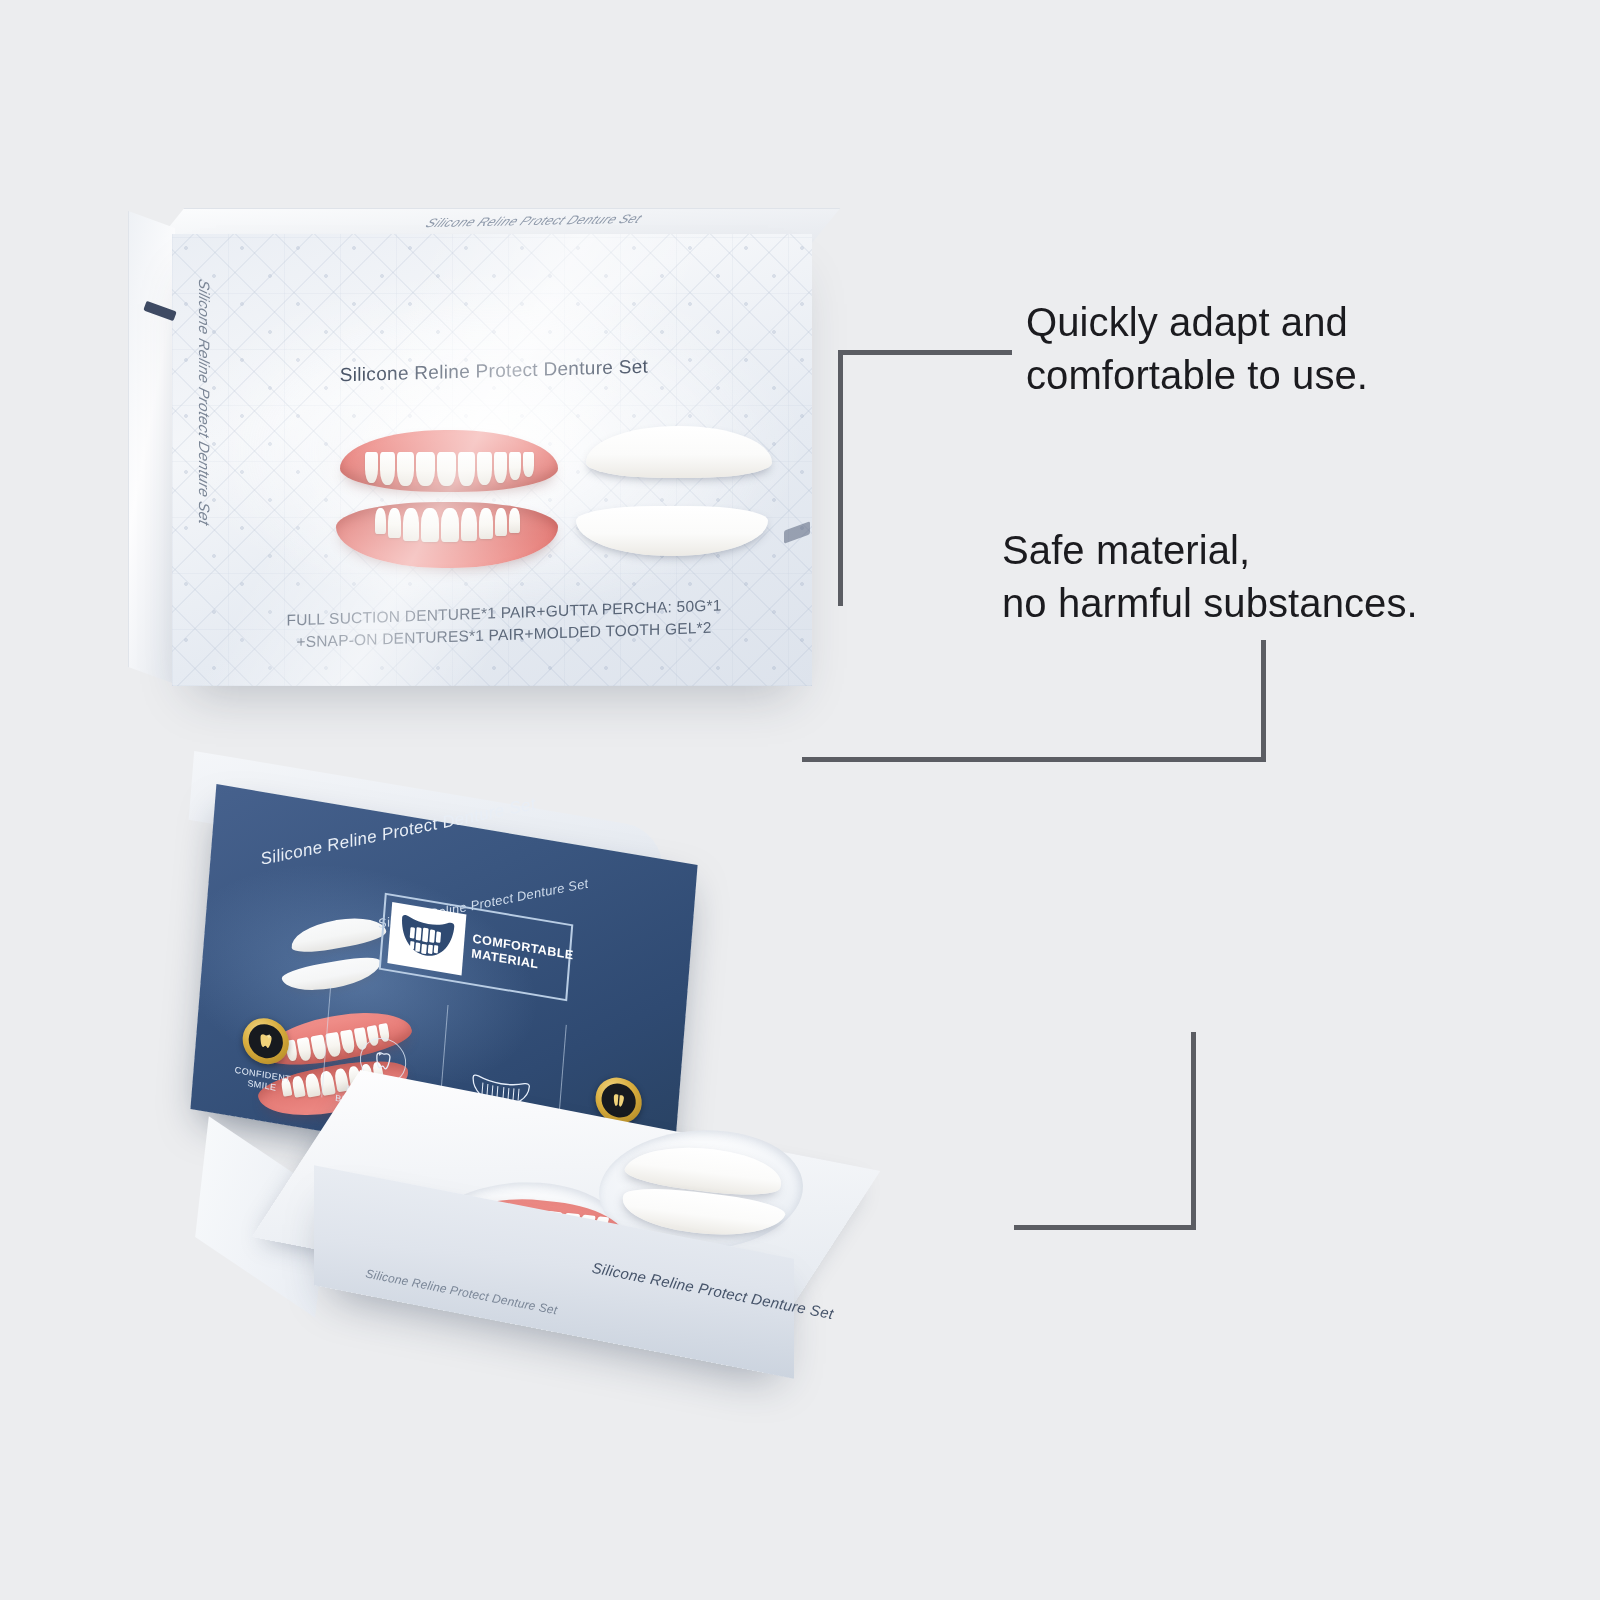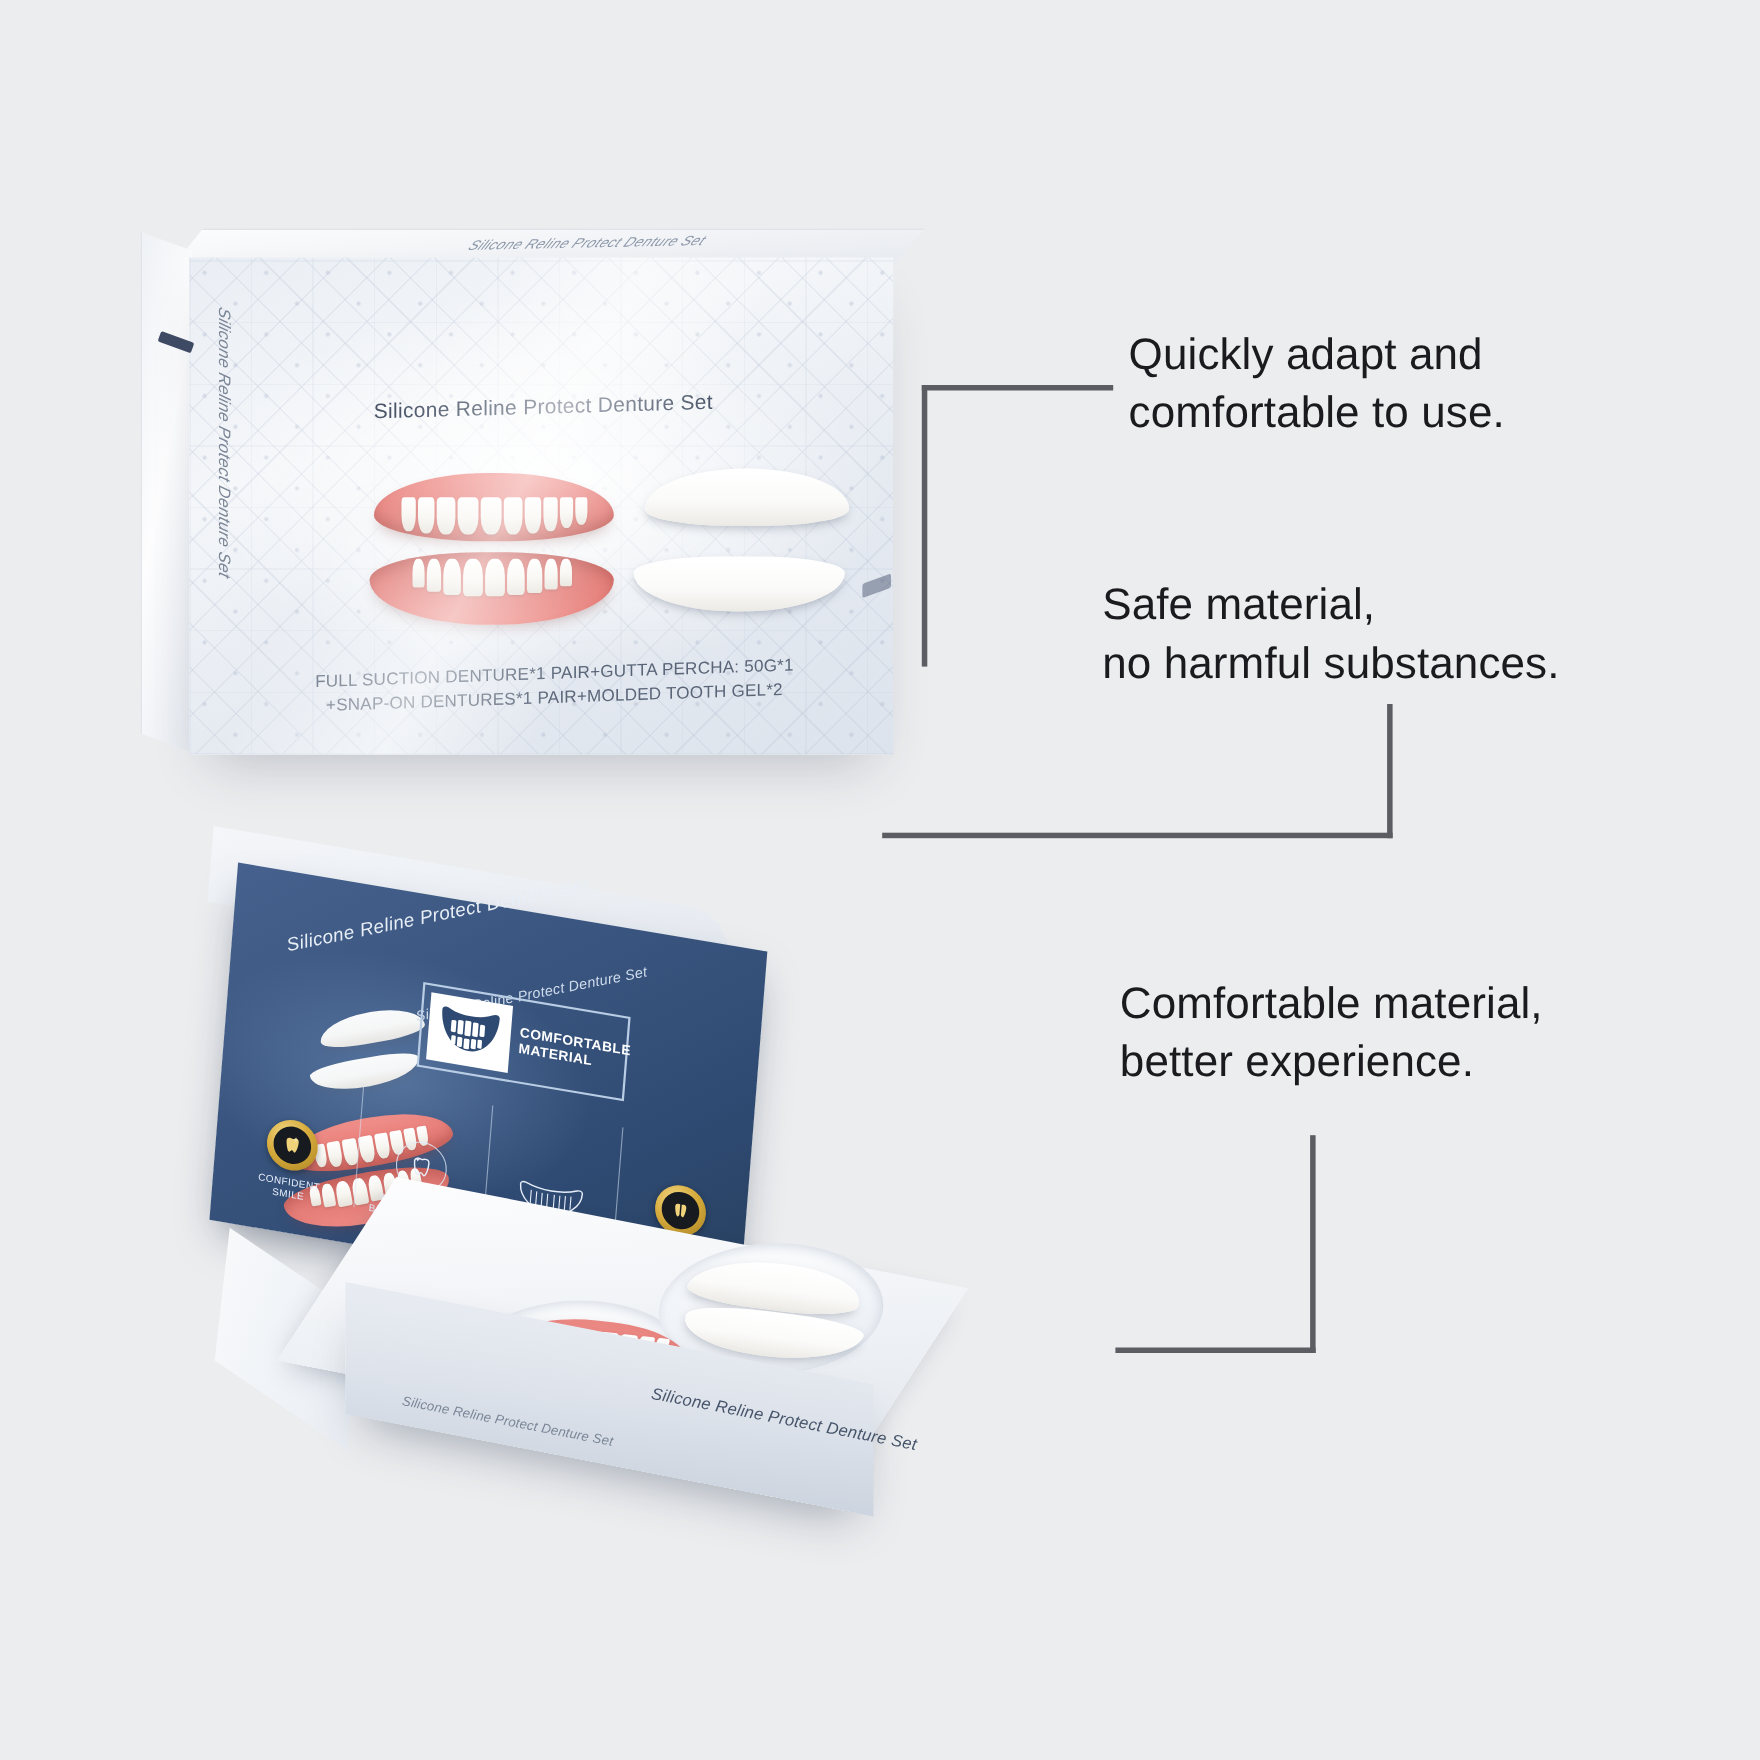--- a/index.html
+++ b/index.html
@@ -594,16 +594,14 @@
   </div>
   <div class="elbow" id="elbow-3">
     <i class="v"></i>
     <i class="h"></i>
   </div>
 
   <div class="callout" id="callout-2">Safe material,
 no harmful substances.</div>
   <div class="callout" id="callout-1">Quickly adapt and
 comfortable to use.</div>
-  <div class="callout" id="callout-3">Comfortable material,
-better experience.</div>
 
 </div>
 
 </body></html>

